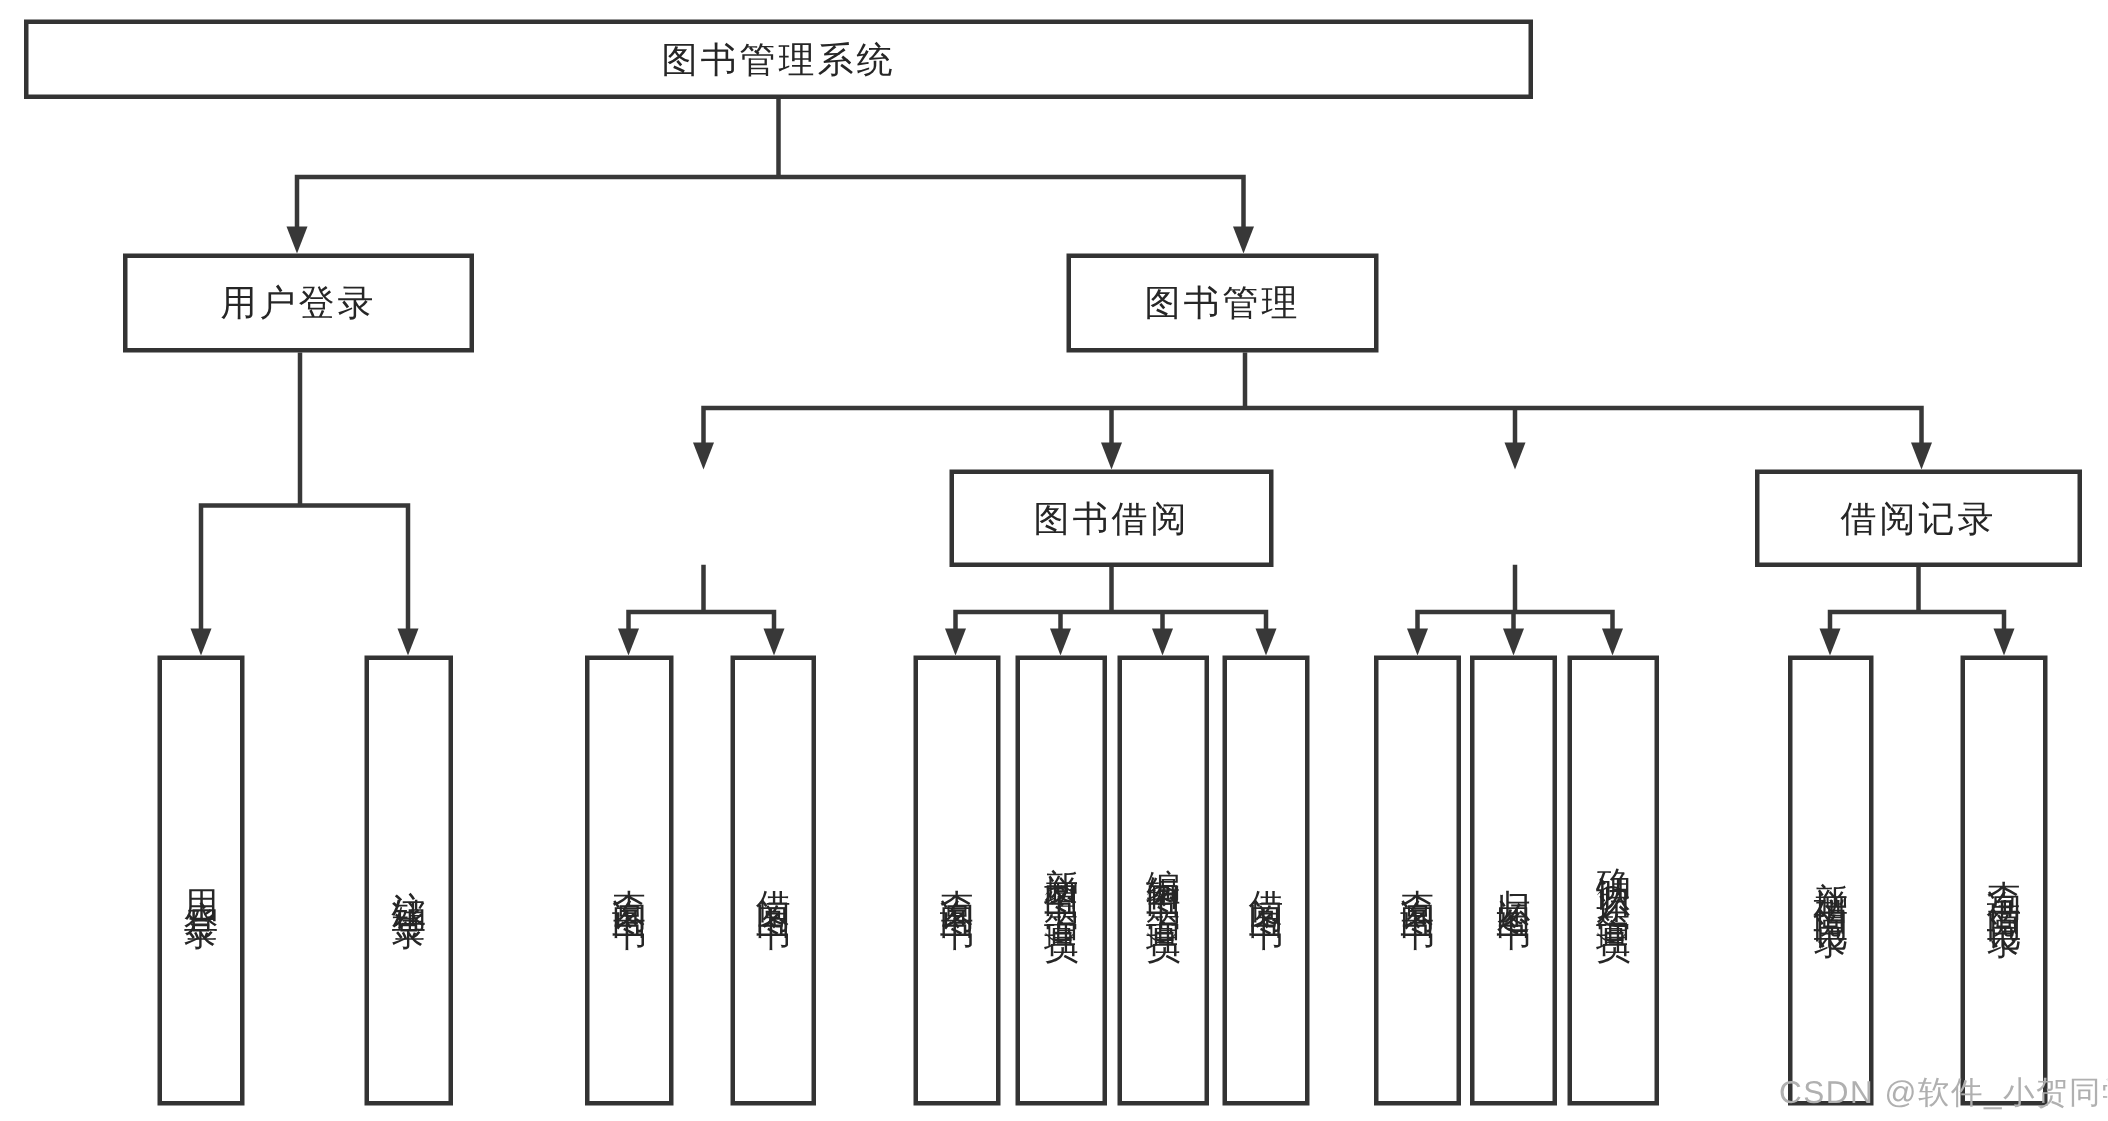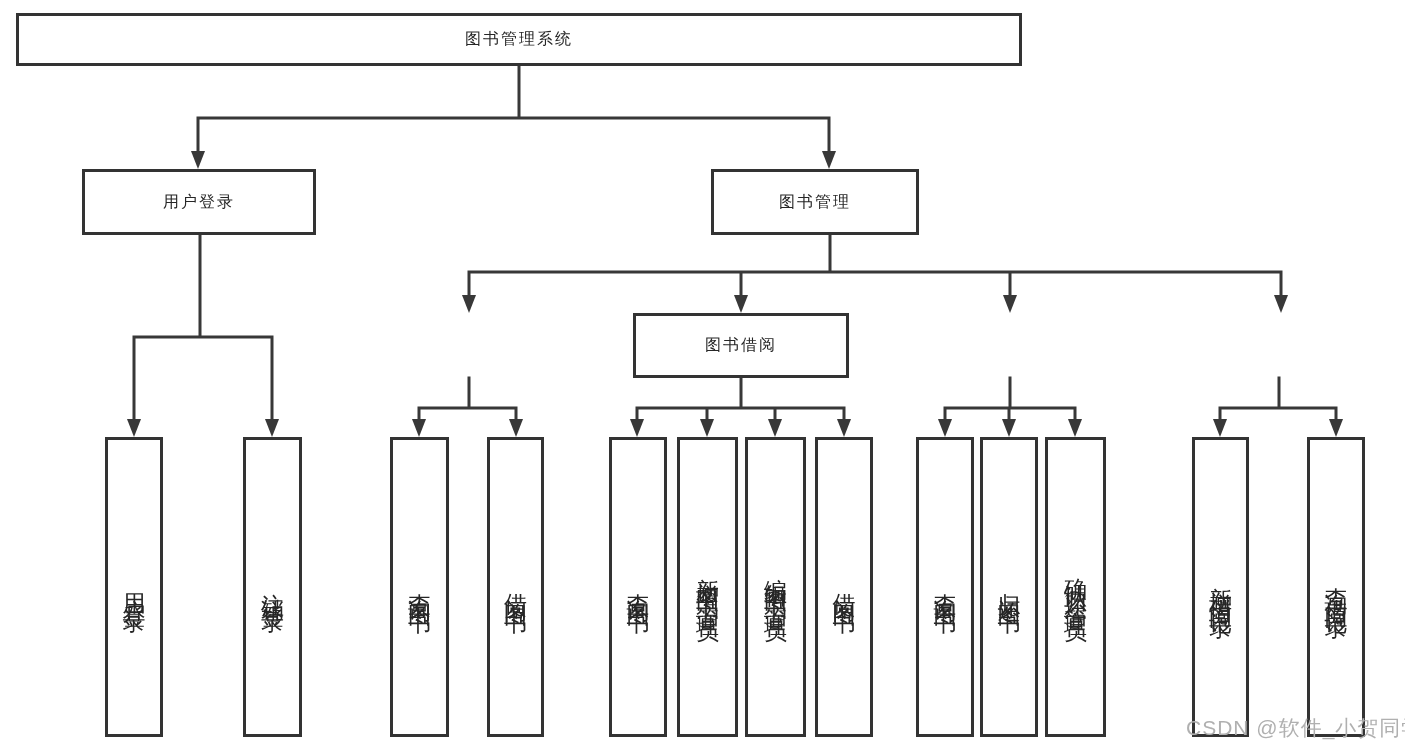--- a/index.html
+++ b/index.html
@@ -24,21 +24,21 @@
     height: 747px;
   }
   .hbox {
     position: absolute;
     box-sizing: border-box;
     border: 3px solid #333333;
     background: #ffffff;
     display: flex;
     align-items: center;
     justify-content: center;
-    font-size: 16px;
+    font-size: 24px;
     letter-spacing: 2px;
     white-space: nowrap;
   }
   .vbox {
     position: absolute;
     box-sizing: border-box;
     border: 3px solid #333333;
     background: #ffffff;
     top: 437px;
     height: 300px;
@@ -116,20 +116,23 @@
   <div class="hbox" style="left:82px; top:169px; width:234px; height:66px;">
     <span>用户登录</span>
   </div>
   <div class="hbox" style="left:711px; top:169px; width:208px; height:66px;">
     <span>图书管理</span>
   </div>
 
   <div class="hbox" style="left:633px; top:313px; width:216px; height:65px;text-align:center;">
     <span>图书借阅</span>
   </div>
+  <div class="hbox" style="left:1170px; top:313px; width:218px; height:65px;">
+    <span>借阅记录</span>
+  </div>
 
   <div class="vbox" style="left:105px; width:58px;">
     <span>用户登录</span>
   </div>
   <div class="vbox" style="left:243px; width:59px;">
     <span>注销登录</span>
   </div>
 
   <div class="vbox" style="left:390px; width:59px;">
     <span>查询图书</span>

